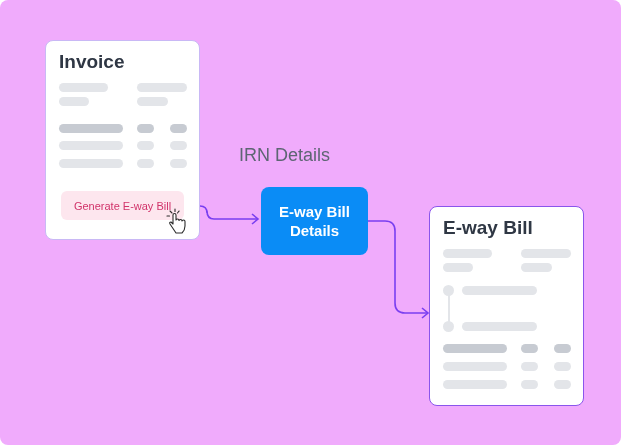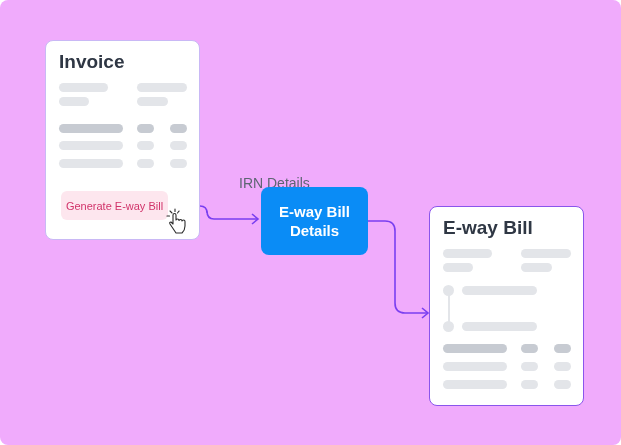--- a/index.html
+++ b/index.html
@@ -5,23 +5,23 @@
   html, body { margin:0; padding:0; }
   body { width:621px; height:445px; background:#ffffff; font-family:"Liberation Sans", sans-serif; position:relative; overflow:hidden; }
   .canvas { position:absolute; left:0; top:0; width:621px; height:445px; background:#f0abfc; border-radius:8px; }
   .card { position:absolute; background:#ffffff; border:1.5px solid #c9b8f5; border-radius:8px; box-sizing:border-box; }
   .card.eway { border-color:#8a55ec; }
   .card-title { position:absolute; font-weight:bold; font-size:19px; color:#2f3744; }
   .bar { position:absolute; height:9px; border-radius:5px; background:#e3e5e9; }
   .bar.dark { background:#c7cbd2; }
   .dot { position:absolute; width:11px; height:11px; border-radius:50%; background:#e3e5e9; }
   .vline { position:absolute; width:2px; background:#e3e5e9; }
-  .gen-btn { position:absolute; left:61px; top:191px; width:107px; height:29px; background:#fde6ee; border-radius:6px; color:#d1336a; font-size:11px; display:flex; align-items:center; justify-content:center; }
+  .gen-btn { position:absolute; left:61px; top:191px; width:123px; height:29px; background:#fde6ee; border-radius:6px; color:#d1336a; font-size:11px; display:flex; align-items:center; justify-content:center; }
   .portal { position:absolute; left:261px; top:187px; width:107px; height:68px; background:#0a8cf6; border-radius:8px; color:#fff; font-weight:bold; font-size:15px; display:flex; align-items:center; justify-content:center; text-align:center; line-height:19px; }
-  .irn { position:absolute; left:239px; top:145px; font-size:14px; color:#5d6573;margin-top:30px; }
+  .irn { position:absolute; left:239px; top:145px; font-size:18px; color:#5d6573; }
   svg.conn { position:absolute; left:0; top:0; }
 </style>
 </head>
 <body>
 
 <div class="canvas">
 
   <svg class="conn" width="621" height="445">
     <path d="M183 206 H200 Q207 206 207 213 V211 Q207 219 214 219 H258" fill="none" stroke="#7a3ff0" stroke-width="1.6"></path>
     <path d="M252 214 L258 219 L252 224" fill="none" stroke="#7a3ff0" stroke-width="1.6"></path>

